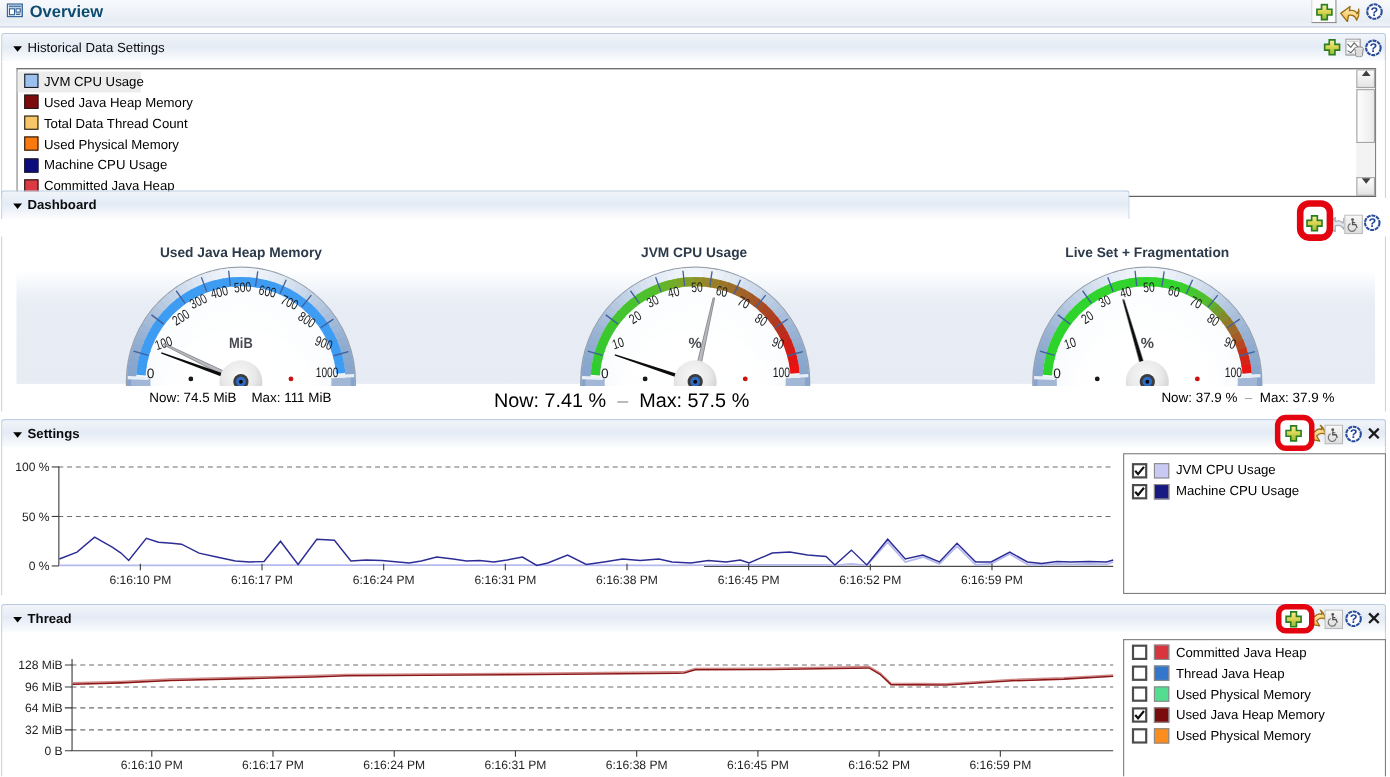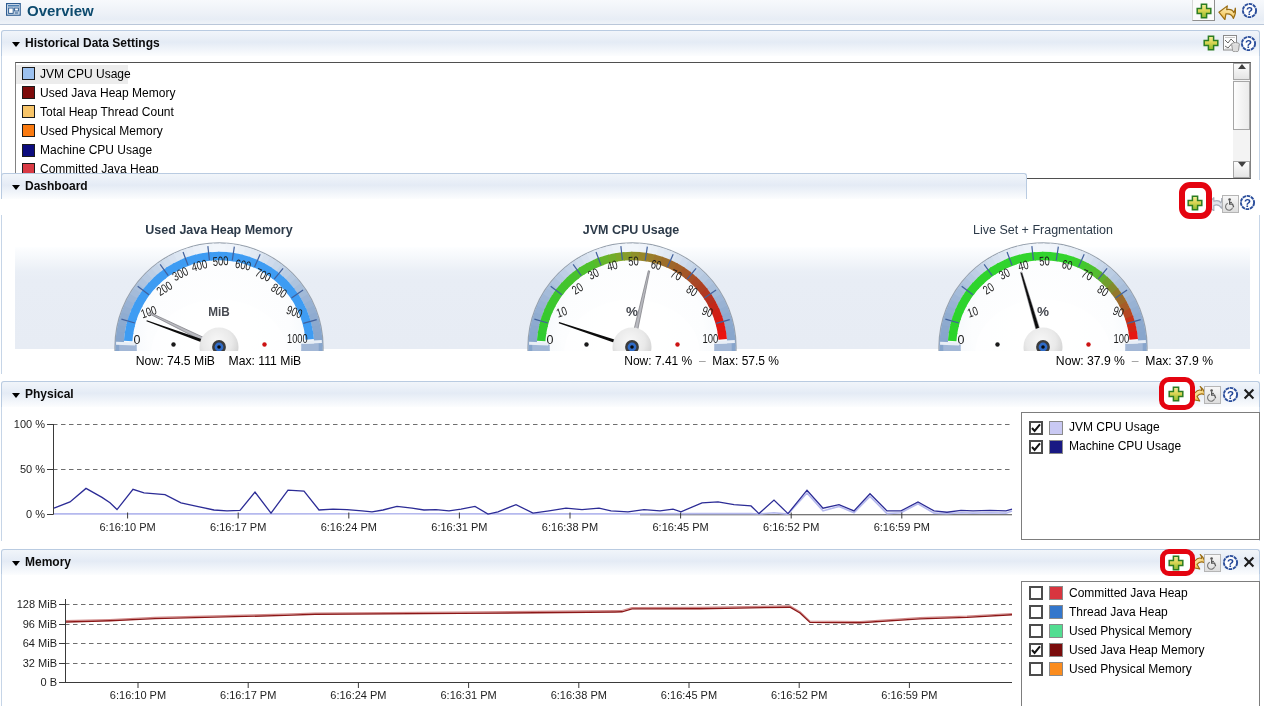--- a/index.html
+++ b/index.html
@@ -30,21 +30,21 @@
     <g transform="rotate(10 8 8)">
       <path d="M1,9.6 L7.6,2.6 L7.6,6.1 C10.8,5 13.2,5.6 14.4,7.6 C15,6.4 15.4,5 15.1,3.4 C16.2,5.8 16.4,8.9 15,12.9 C13.2,9.6 10.6,9.1 7.6,10.1 L7.6,15.4 Z" fill="url(#undog)" stroke="#9a6d14" stroke-width="1.1" stroke-linejoin="round"></path>
     </g>
   </svg>
 <svg style="position:absolute;left:1240.8px;top:2px" width="17" height="17" viewBox="0 0 17 17">
     <circle cx="8.5" cy="8.5" r="6.6" fill="#fdfdfe" stroke="#2a4d9b" stroke-width="1.9" stroke-dasharray="3.6 0.7"></circle>
     <text x="8.5" y="12.6" font-size="11.5" font-weight="bold" fill="#1f4396" text-anchor="middle">?</text>
   </svg>
 <div style="position:absolute;left:1px;top:30px;width:1259px;height:26px;border:1px solid #b9cbe1;border-bottom:none;border-radius:3px 3px 0 0;background:linear-gradient(180deg,#f1f5fa 0%,#e4ebf5 45%,#fcfdfe 100%)">
     <span style="position:absolute;left:10px;top:11px;width:0;height:0;border-left:4.5px solid transparent;border-right:4.5px solid transparent;border-top:5.5px solid #000"></span>
-    <span style="position:absolute;left:23px;top:5px;font-size:12px;font-weight:bold;color:#0b0b0b">Historical Data Settings</span>
+    <span style="position:absolute;left:23px;top:5px;font-size:12px;font-weight:normal;color:#0b0b0b">Historical Data Settings</span>
   </div>
 <div style="position:absolute;left:1px;top:56px;width:1259px;height:124px;border-left:1px solid #c6d5e7;border-right:1px solid #c6d5e7"></div>
 <svg style="position:absolute;left:1203px;top:35px" width="16" height="16" viewBox="0 0 16 16">
     <defs>
       <linearGradient id="pgb" x1="0" y1="0" x2="0" y2="1">
         <stop offset="0" stop-color="#f6f0a2"></stop>
         <stop offset="0.45" stop-color="#ddd655"></stop>
         <stop offset="1" stop-color="#8cbb30"></stop>
       </linearGradient>
     </defs>
@@ -62,21 +62,21 @@
     <circle cx="8.5" cy="8.5" r="6.6" fill="#fdfdfe" stroke="#2a4d9b" stroke-width="1.9" stroke-dasharray="3.6 0.7"></circle>
     <text x="8.5" y="12.6" font-size="11.5" font-weight="bold" fill="#1f4396" text-anchor="middle">?</text>
   </svg>
 <div style="position:absolute;left:15px;top:62px;width:1236px;height:117px;background:#fff;border-top:1px solid #4f4f4f;border-left:1px solid #828282;border-right:1px solid #828282;border-bottom:1px solid #4f4f4f"></div>
 <div style="position:absolute;left:16px;top:64.5px;width:112px;height:19px;background:#ececec"></div>
 <div style="position:absolute;left:22px;top:67px;width:13px;height:13px;background:#9cc1ef;border:1px solid #1c1c1c"></div>
 <span style="position:absolute;left:40px;top:66.5px;font-size:12px;color:#000">JVM CPU Usage</span>
 <div style="position:absolute;left:22px;top:86.15px;width:13px;height:13px;background:#7d0b0b;border:1px solid #1c1c1c"></div>
 <span style="position:absolute;left:40px;top:85.65px;font-size:12px;color:#000">Used Java Heap Memory</span>
 <div style="position:absolute;left:22px;top:105.3px;width:13px;height:13px;background:#f8c569;border:1px solid #1c1c1c"></div>
-<span style="position:absolute;left:40px;top:104.8px;font-size:12px;color:#000">Total Heap Thread Count</span>
+<span style="position:absolute;left:40px;top:104.8px;font-size:12px;color:#000">Total Data Thread Count</span>
 <div style="position:absolute;left:22px;top:124.45px;width:13px;height:13px;background:#fa7a10;border:1px solid #1c1c1c"></div>
 <span style="position:absolute;left:40px;top:123.95px;font-size:12px;color:#000">Used Physical Memory</span>
 <div style="position:absolute;left:22px;top:143.6px;width:13px;height:13px;background:#0c0c7e;border:1px solid #1c1c1c"></div>
 <span style="position:absolute;left:40px;top:143.1px;font-size:12px;color:#000">Machine CPU Usage</span>
 <div style="position:absolute;left:22px;top:162.75px;width:13px;height:13px;background:#d93a44;border:1px solid #1c1c1c"></div>
 <span style="position:absolute;left:40px;top:162.25px;font-size:12px;color:#000">Committed Java Heap</span>
 <div style="position:absolute;left:1233px;top:63px;width:17px;height:115px;background:#f3f3f3"></div>
 <div style="position:absolute;left:1233px;top:63px;width:17px;height:17px;background:linear-gradient(180deg,#fdfdfd,#e4e4e4);border:1px solid #a6a6a6">
     <span style="position:absolute;left:3.5px;top:5pxpx;width:0;height:0;border-left:4px solid transparent;border-right:4px solid transparent;border-bottom:5px solid #404040"></span>
   </div>
@@ -535,23 +535,23 @@
         <stop offset="100%" stop-color="#c9c9c9"></stop>
       </radialGradient>
     </defs>
     <circle cx="112" cy="106" r="19.5" fill="url(#hubg3)"></circle>
     <circle cx="112" cy="106" r="6.9" fill="#3c3c3c"></circle>
     <circle cx="112" cy="106" r="4.4" fill="#2f6bc8"></circle>
     <circle cx="112" cy="106" r="1.8" fill="#0a0a0a"></circle>
   </svg>
 <div style="position:absolute;left:69px;top:223px;width:300px;text-align:center;font-size:12.5px;font-weight:bold;color:#2c3a49">Used Java Heap Memory</div>
 <div style="position:absolute;left:481px;top:223px;width:300px;text-align:center;font-size:12.5px;font-weight:bold;color:#2c3a49">JVM CPU Usage</div>
-<div style="position:absolute;left:893px;top:223px;width:300px;text-align:center;font-size:12.5px;font-weight:normal;color:#2c3a49">Live Set + Fragmentation</div>
+<div style="position:absolute;left:893px;top:223px;width:300px;text-align:center;font-size:12.5px;font-weight:bold;color:#2c3a49">Live Set + Fragmentation</div>
 <div style="position:absolute;left:48.5px;top:354px;width:340px;text-align:center;font-size:12.2px;color:#000">Now: 74.5 MiB &nbsp;&nbsp; Max: 111 MiB</div>
-<div style="position:absolute;left:439px;top:354px;width:340px;text-align:right;font-size:12px;color:#000">Now: 7.41 % &nbsp;<span style="color:#9a9a9a">–</span>&nbsp; Max: 57.5 %</div>
+<div style="position:absolute;left:449px;top:354px;width:340px;text-align:left;font-size:18px;color:#000">Now: 7.41 % &nbsp;<span style="color:#9a9a9a">–</span>&nbsp; Max: 57.5 %</div>
 <div style="position:absolute;left:873px;top:354px;width:340px;text-align:right;font-size:12.2px;color:#000">Now: 37.9 % &nbsp;<span style="color:#9a9a9a">–</span>&nbsp; Max: 37.9 %</div>
 <svg style="position:absolute;left:1205.5px;top:194.5px" width="16.5" height="16.5" viewBox="0 0 16 16">
     <defs>
       <linearGradient id="undog" x1="0" y1="0" x2="0" y2="1">
         <stop offset="0" stop-color="#fff6cf"></stop>
         <stop offset="1" stop-color="#f0b83a"></stop>
       </linearGradient>
     </defs>
     <g transform="rotate(0 8 8)">
       <path d="M1,9.6 L7.6,2.6 L7.6,6.1 C10.8,5 13.2,5.6 14.4,7.6 C15,6.4 15.4,5 15.1,3.4 C16.2,5.8 16.4,8.9 15,12.9 C13.2,9.6 10.6,9.1 7.6,10.1 L7.6,15.4 Z" fill="#e0e3e9" stroke="#a8aeba" stroke-width="1.1" stroke-linejoin="round"></path>
@@ -582,21 +582,21 @@
           <stop offset="0" stop-color="#f6f0a2"></stop>
           <stop offset="0.45" stop-color="#ddd655"></stop>
           <stop offset="1" stop-color="#8cbb30"></stop>
         </linearGradient>
       </defs>
       <path d="M5.4,1.2 h5.2 v4.2 h4.2 v5.2 h-4.2 v4.2 h-5.2 v-4.2 h-4.2 v-5.2 h4.2 Z" fill="url(#pgc)" stroke="#2c7d22" stroke-width="1.5"></path>
     </svg>
   </div>
 <div style="position:absolute;left:1px;top:381px;width:1259px;height:26px;border:1px solid #b9cbe1;border-bottom:none;border-radius:3px 3px 0 0;background:linear-gradient(180deg,#f1f5fa 0%,#e4ebf5 45%,#fcfdfe 100%)">
     <span style="position:absolute;left:10px;top:11px;width:0;height:0;border-left:4.5px solid transparent;border-right:4.5px solid transparent;border-top:5.5px solid #000"></span>
-    <span style="position:absolute;left:23px;top:5px;font-size:12px;font-weight:bold;color:#0b0b0b">Physical</span>
+    <span style="position:absolute;left:23px;top:5px;font-size:12px;font-weight:bold;color:#0b0b0b">Settings</span>
   </div>
 <div style="position:absolute;left:1px;top:407px;width:1259px;height:134px;border-left:1px solid #c6d5e7;border-right:1px solid #c6d5e7"></div>
 <svg style="position:absolute;left:0;top:410px" width="1020" height="131" viewBox="0 410 1020 131">
     <line x1="53" y1="424.5" x2="1012" y2="424.5" stroke="#6e6e6e" stroke-width="1" stroke-dasharray="4.5 3.5"></line>
     <line x1="53" y1="469.5" x2="1012" y2="469.5" stroke="#6e6e6e" stroke-width="1" stroke-dasharray="4.5 3.5"></line>
     <line x1="53.5" y1="424" x2="53.5" y2="514.5" stroke="#3a3a3a" stroke-width="1"></line>
     <line x1="47" y1="424.5" x2="53.5" y2="424.5" stroke="#3a3a3a" stroke-width="1"></line>
     <line x1="47" y1="469.5" x2="53.5" y2="469.5" stroke="#3a3a3a" stroke-width="1"></line>
     <line x1="47" y1="514.5" x2="53.5" y2="514.5" stroke="#3a3a3a" stroke-width="1"></line>
     <text x="45" y="428.3" font-size="11" fill="#1e1e1e" text-anchor="end">100 %</text>
@@ -674,21 +674,21 @@
           <stop offset="0" stop-color="#f6f0a2"></stop>
           <stop offset="0.45" stop-color="#ddd655"></stop>
           <stop offset="1" stop-color="#8cbb30"></stop>
         </linearGradient>
       </defs>
       <path d="M5.4,1.2 h5.2 v4.2 h4.2 v5.2 h-4.2 v4.2 h-5.2 v-4.2 h-4.2 v-5.2 h4.2 Z" fill="url(#pgd)" stroke="#2c7d22" stroke-width="1.5"></path>
     </svg>
   </div>
 <div style="position:absolute;left:1px;top:548.5px;width:1259px;height:26px;border:1px solid #b9cbe1;border-bottom:none;border-radius:3px 3px 0 0;background:linear-gradient(180deg,#f1f5fa 0%,#e4ebf5 45%,#fcfdfe 100%)">
     <span style="position:absolute;left:10px;top:11px;width:0;height:0;border-left:4.5px solid transparent;border-right:4.5px solid transparent;border-top:5.5px solid #000"></span>
-    <span style="position:absolute;left:23px;top:5px;font-size:12px;font-weight:bold;color:#0b0b0b">Memory</span>
+    <span style="position:absolute;left:23px;top:5px;font-size:12px;font-weight:bold;color:#0b0b0b">Thread</span>
   </div>
 <div style="position:absolute;left:1px;top:574px;width:1259px;height:132px;border-left:1px solid #c6d5e7;border-right:1px solid #c6d5e7"></div>
 <svg style="position:absolute;left:0;top:578px" width="1020" height="128" viewBox="0 578 1020 128">
     <line x1="65" y1="604.5" x2="1012" y2="604.5" stroke="#6e6e6e" stroke-width="1" stroke-dasharray="4.5 3.5"></line>
     <line x1="65" y1="624.5" x2="1012" y2="624.5" stroke="#6e6e6e" stroke-width="1" stroke-dasharray="4.5 3.5"></line>
     <line x1="65" y1="643.5" x2="1012" y2="643.5" stroke="#6e6e6e" stroke-width="1" stroke-dasharray="4.5 3.5"></line>
     <line x1="65" y1="663.5" x2="1012" y2="663.5" stroke="#6e6e6e" stroke-width="1" stroke-dasharray="4.5 3.5"></line>
     <line x1="65.5" y1="599" x2="65.5" y2="682.5" stroke="#3a3a3a" stroke-width="1"></line>
     <line x1="65" y1="682.5" x2="1012" y2="682.5" stroke="#3a3a3a" stroke-width="1.1"></line>
     <line x1="59" y1="604.5" x2="65.5" y2="604.5" stroke="#3a3a3a" stroke-width="1"></line>

